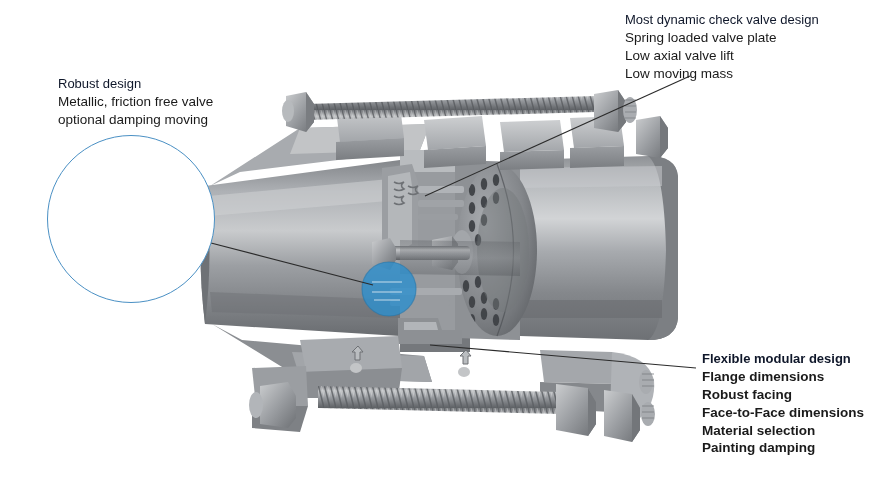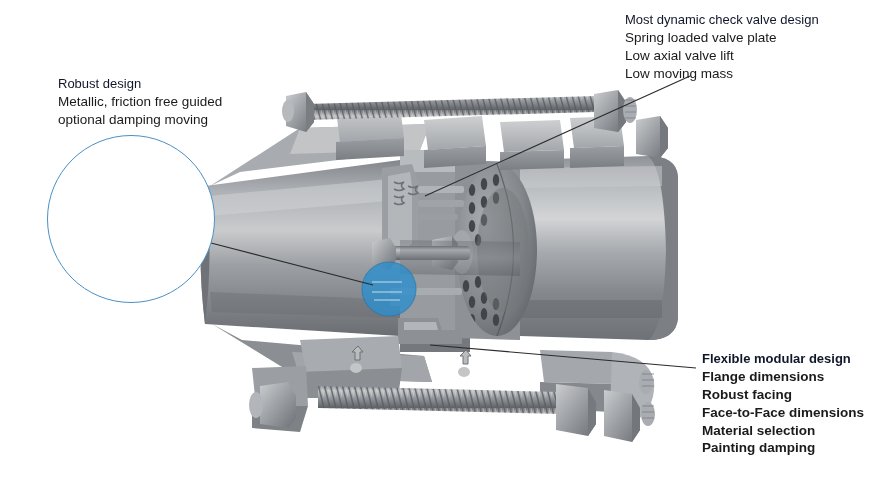--- a/index.html
+++ b/index.html
@@ -336,21 +336,21 @@
         </g>
         <ellipse cx="131" cy="219" rx="3" ry="11" fill="#ffffff"></ellipse>
       </g>
     </g>
   </svg>
 
   <div class="detail-ring"></div>
 
   <div class="callout" id="callout-robust">
     <div class="head">Robust design</div>
-    <span class="line">Metallic, friction free guided</span>
+    <span class="line">Metallic, friction free valve</span>
     <span class="line">optional damping moving</span>
   </div>
 
   <div class="callout" id="callout-dynamic">
     <div class="head">Most dynamic check valve design</div>
     <span class="line">Spring loaded valve plate</span>
     <span class="line">Low axial valve lift</span>
     <span class="line">Low moving mass</span>
   </div>
 

